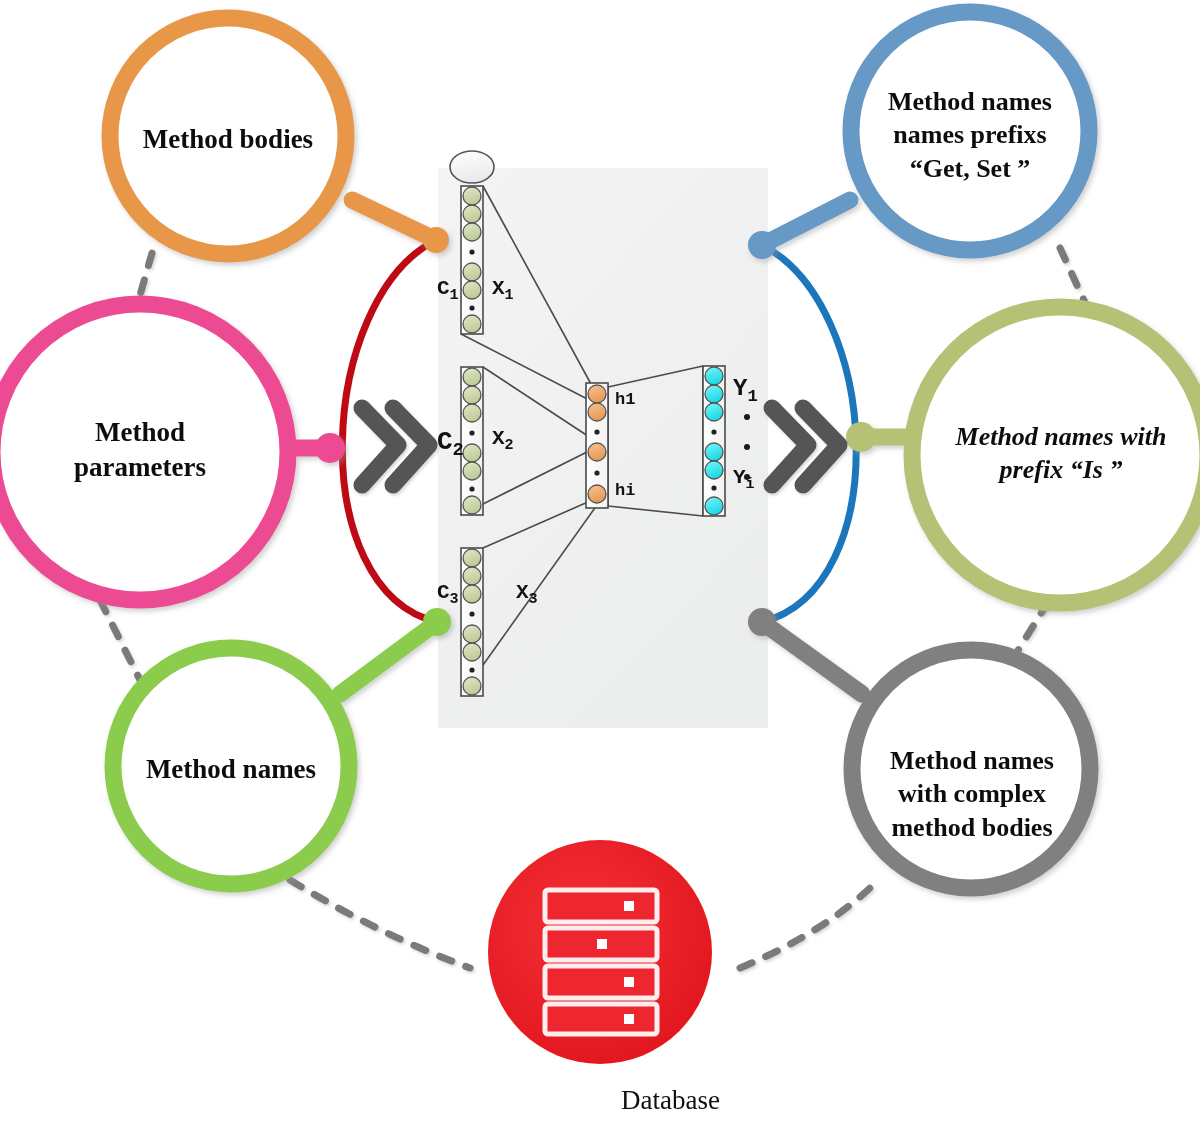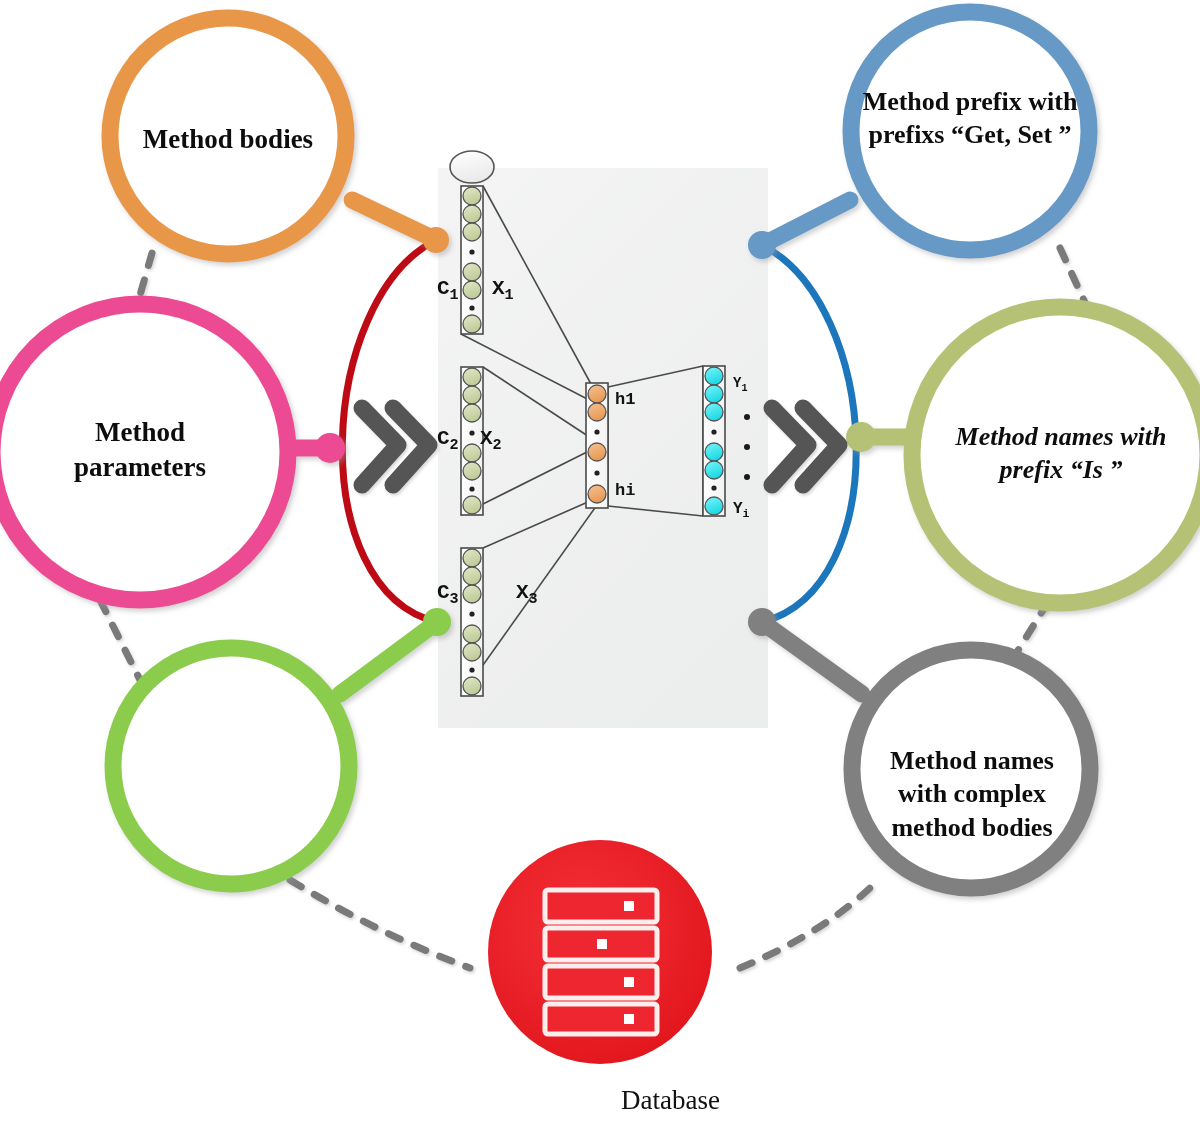--- a/index.html
+++ b/index.html
@@ -238,37 +238,38 @@
         <rect x="624" y="977" width="10" height="10"></rect>
         <rect x="624" y="1014" width="10" height="10"></rect>
       </g>
     </g>
   </svg>
 
   <div class="bubble-text" style="left:30px;top:415px;width:220px;font-size:27px;">Method parameters</div>
 
   <div class="bubble-text" style="left:118px;top:122px;width:220px;font-size:27px;">Method bodies</div>
 
-
-  <div class="bubble-text" style="left:862px;top:85px;width:216px;font-size:26px;">Method prefix with prefixs “Get, Set ”</div>
+  <div class="bubble-text" style="left:121px;top:752px;width:220px;font-size:27px;">Method names</div>
+
+  <div class="bubble-text" style="left:862px;top:85px;width:216px;font-size:26px;">Method names names prefixs “Get, Set ”</div>
 
   <div class="bubble-text" style="left:952px;top:420px;width:218px;font-size:26px;font-style:italic;">Method names with prefix “Is ”</div>
 
   <div class="bubble-text" style="left:866px;top:744px;width:212px;font-size:26px;">Method names with complex method bodies</div>
 
   <div class="netlabel" style="left:437px;top:277px;font-size:21px;">C<sub>1</sub></div>
   <div class="netlabel" style="left:492px;top:277px;font-size:21px;">X<sub>1</sub></div>
 
-  <div class="netlabel" style="left:437px;top:427px;font-size:21px;">C<sub>2</sub></div>
-  <div class="netlabel" style="left:480px;top:427px;font-size:21px;">X<sub>2</sub></div>
+  <div class="netlabel" style="left:437px;top:427px;font-size:26px;">C<sub>2</sub></div>
+  <div class="netlabel" style="left:492px;top:427px;font-size:21px;">X<sub>2</sub></div>
 
   <div class="netlabel" style="left:437px;top:581px;font-size:21px;">C<sub>3</sub></div>
   <div class="netlabel" style="left:516px;top:581px;font-size:21px;">X<sub>3</sub></div>
 
   <div class="netlabel" style="left:615px;top:390px;font-size:17px;">h1</div>
   <div class="netlabel" style="left:615px;top:481px;font-size:17px;">hi</div>
 
-  <div class="netlabel" style="left:733px;top:375px;font-size:14px;">Y<sub>1</sub></div>
-  <div class="netlabel" style="left:733px;top:500px;font-size:16px;">Y<sub>i</sub></div>
+  <div class="netlabel" style="left:733px;top:375px;font-size:24px;">Y<sub>1</sub></div>
+  <div class="netlabel" style="left:733px;top:466px;font-size:21px;">Y<sub>i</sub></div>
 
   <div class="db-caption" style="left:480px;top:1085px;width:240px;">Database</div>
 
 </div>
 
 </body></html>

